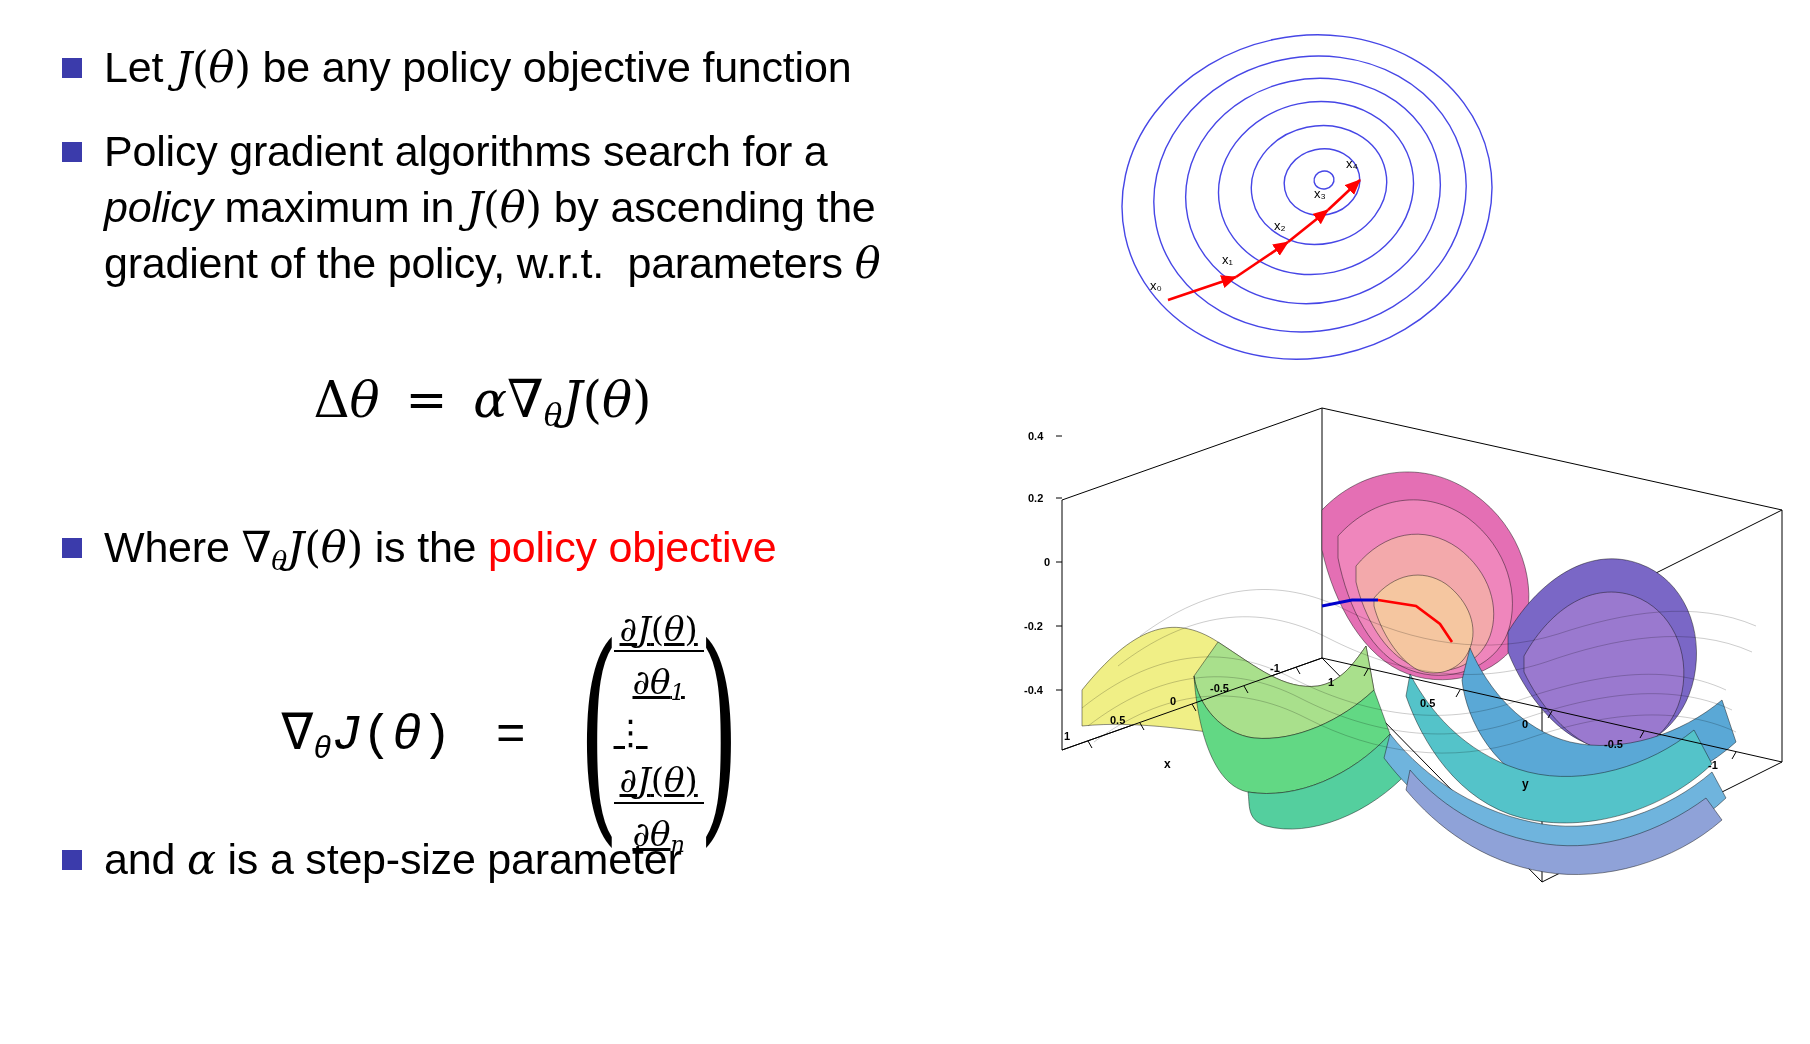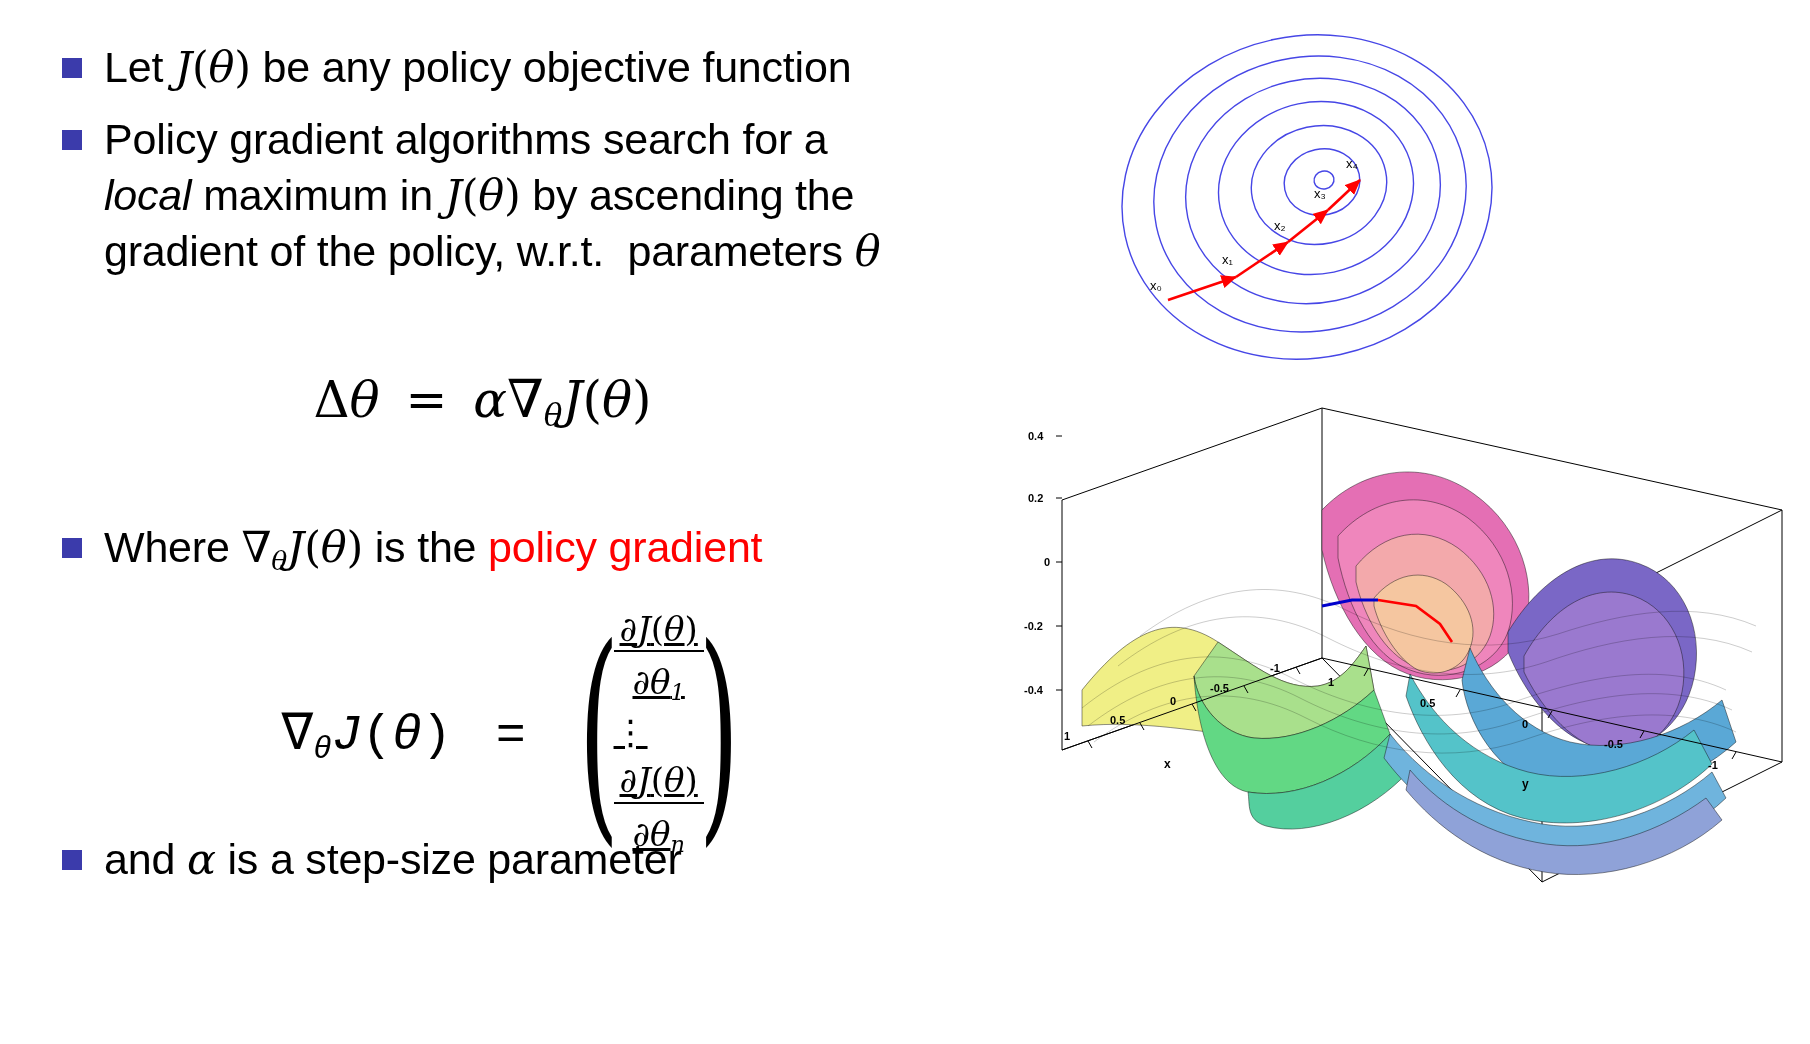--- a/index.html
+++ b/index.html
@@ -68,40 +68,40 @@
 
   <div class="content">
 
     <div class="bullet-row" style="left:62px;top:40px;width:940px;">
       <span class="bsq"></span>
       <span class="btext">Let
         <span class="mi">J</span><span class="mu">(</span><span class="mi">θ</span><span class="mu">)</span>
         be any policy objective function</span>
     </div>
 
-    <div class="bullet-row" style="left:62px;top:112px;width:940px;">
+    <div class="bullet-row" style="left:62px;top:124px;width:940px;">
       <span class="bsq"></span>
       <span class="btext">Policy gradient algorithms search for a<br>
-        <i>local</i> maximum in
+        <i>policy</i> maximum in
         <span class="mi">J</span><span class="mu">(</span><span class="mi">θ</span><span class="mu">)</span>
         by ascending the<br>
         gradient of the policy, w.r.t.&nbsp; parameters <span class="mi">θ</span></span>
     </div>
 
     <div class="eq eq1">
       <span class="mu">Δ</span><span class="mi">θ</span>
       <span class="op" style="margin:0 10px;">=</span>
       <span class="mi">α</span><span class="mu" style="font-size:1.05em;">∇</span><span class="sub">θ</span><span class="mi">J</span><span class="mu">(</span><span class="mi">θ</span><span class="mu">)</span>
     </div>
 
     <div class="bullet-row" style="left:62px;top:520px;width:960px;">
       <span class="bsq"></span>
       <span class="btext">Where
         <span class="mu" style="font-family:'DejaVu Serif',serif;">∇</span><span class="sub" style="font-family:'DejaVu Serif',serif;">θ</span><span class="mi">J</span><span class="mu">(</span><span class="mi">θ</span><span class="mu">)</span>
-        is the <span class="red">policy gradient</span></span>
+        is the <span class="red">policy objective</span></span>
     </div>
 
     <div class="eq2">
       <span class="lhs">
         <span class="op" style="font-size:1.05em;">∇</span><span class="sub">θ</span><span>J</span><span class="op">(</span><span>θ</span><span class="op">)</span>
         <span class="op" style="margin:0 14px;">=</span>
       </span>
       <span class="paren">
         <span class="pleft">(</span>
         <span class="matcol">

